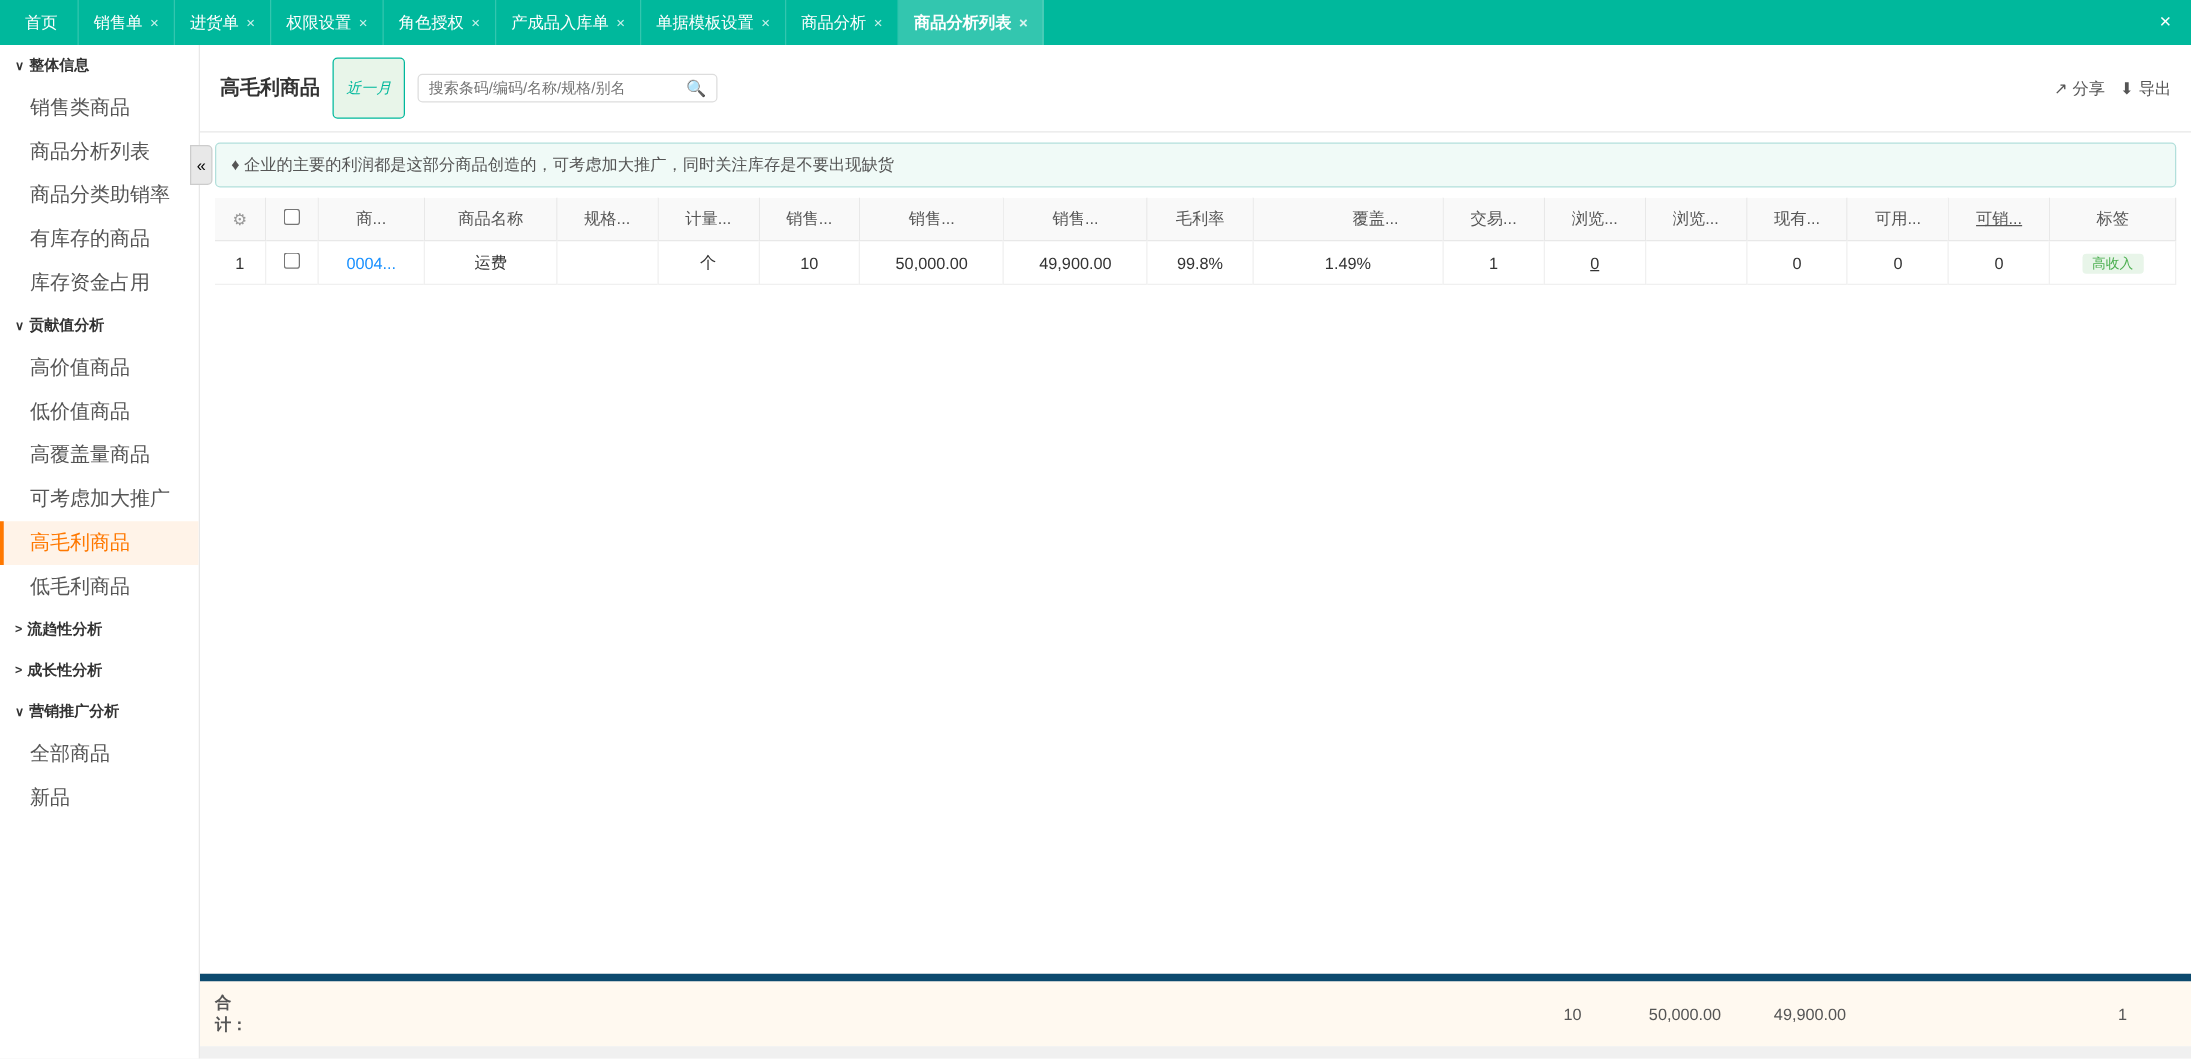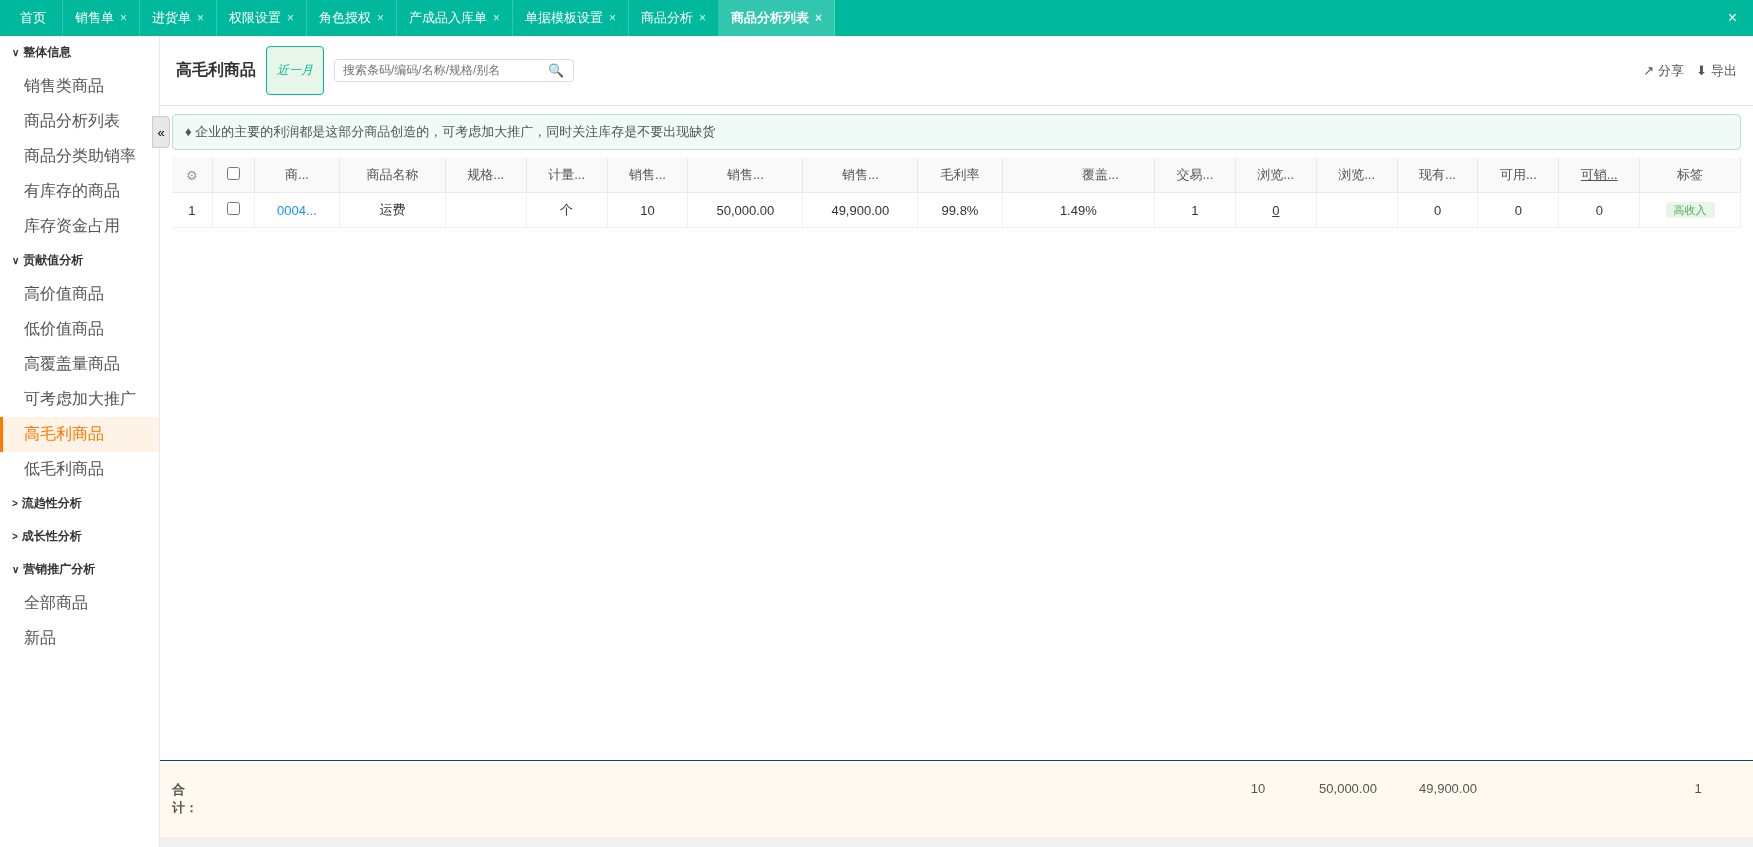--- a/index.html
+++ b/index.html
@@ -225,24 +225,24 @@
       background: #e8f5e9;
       color: #4caf50;
       padding: 2px 8px;
       border-radius: 3px;
       font-size: 11px;
     }
 
     
     .footer-summary {
       background: #fff9f0;
-      border-top: 1px solid #0c4a6e;
-      display: flex;
-      align-items: flex-start;
-      padding: 20px 12px;
+      border-top: 6px solid #0c4a6e;
+      display: flex;
+      align-items: center;
+      padding: 8px 12px;
       font-size: 12px;
       color: #555;
       flex-shrink: 0;
     }
     .footer-summary .label {
       margin-right: 20px;
       font-weight: bold;
     }
     .footer-col {
       min-width: 80px;

